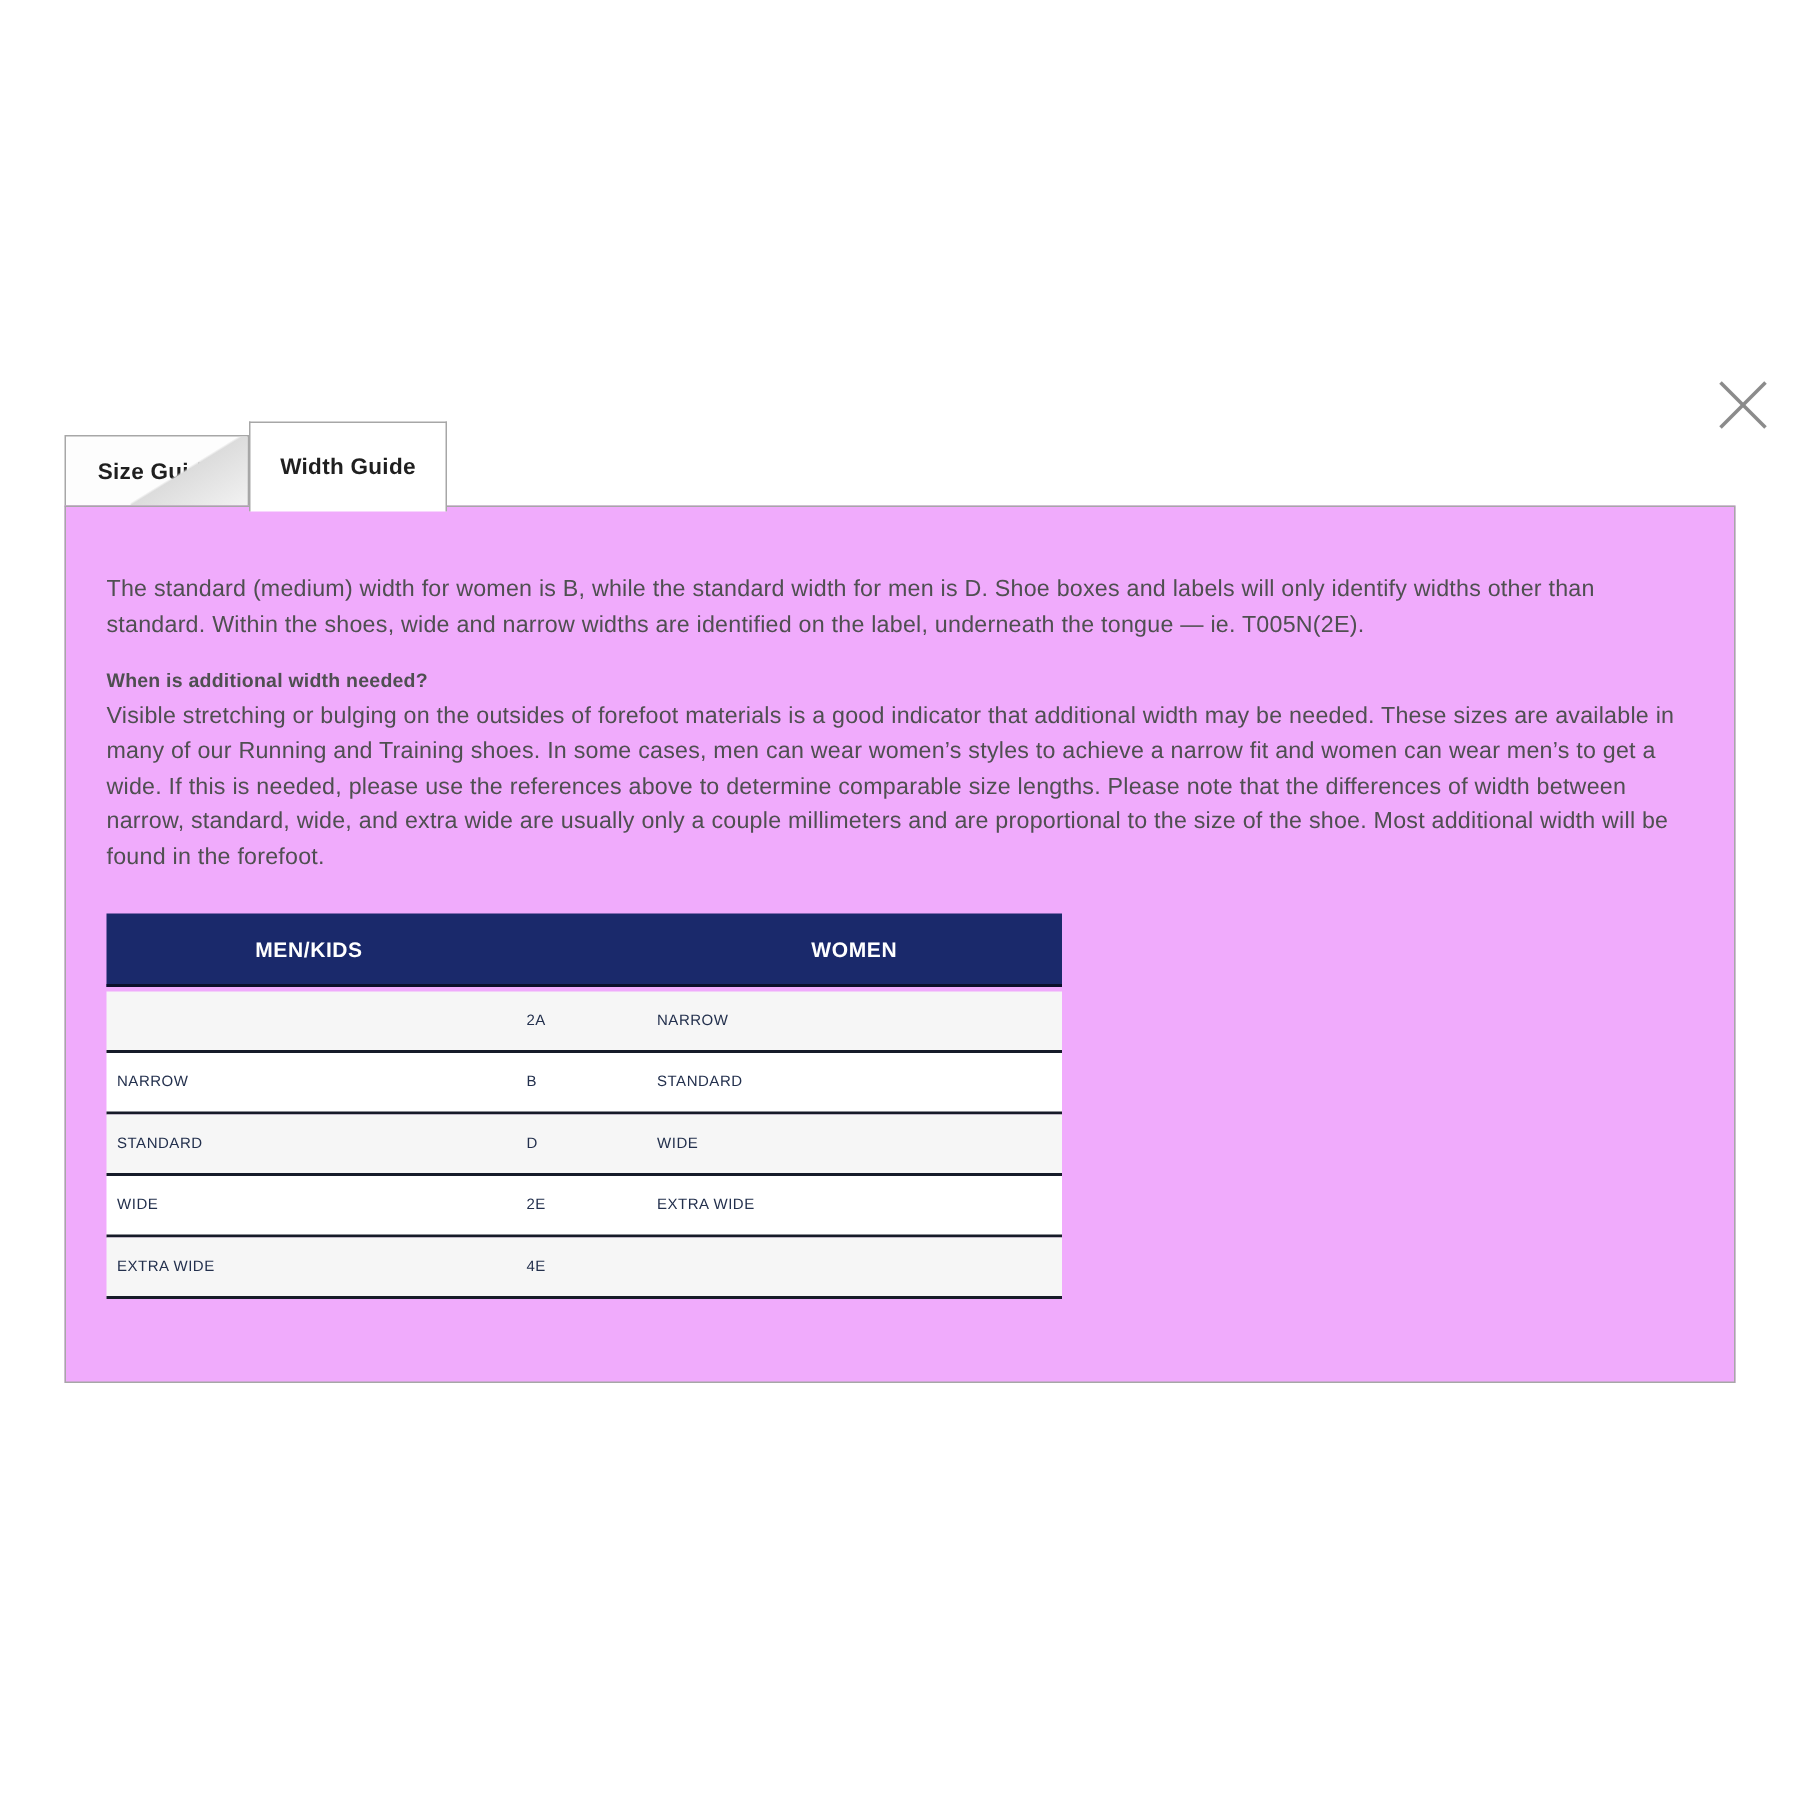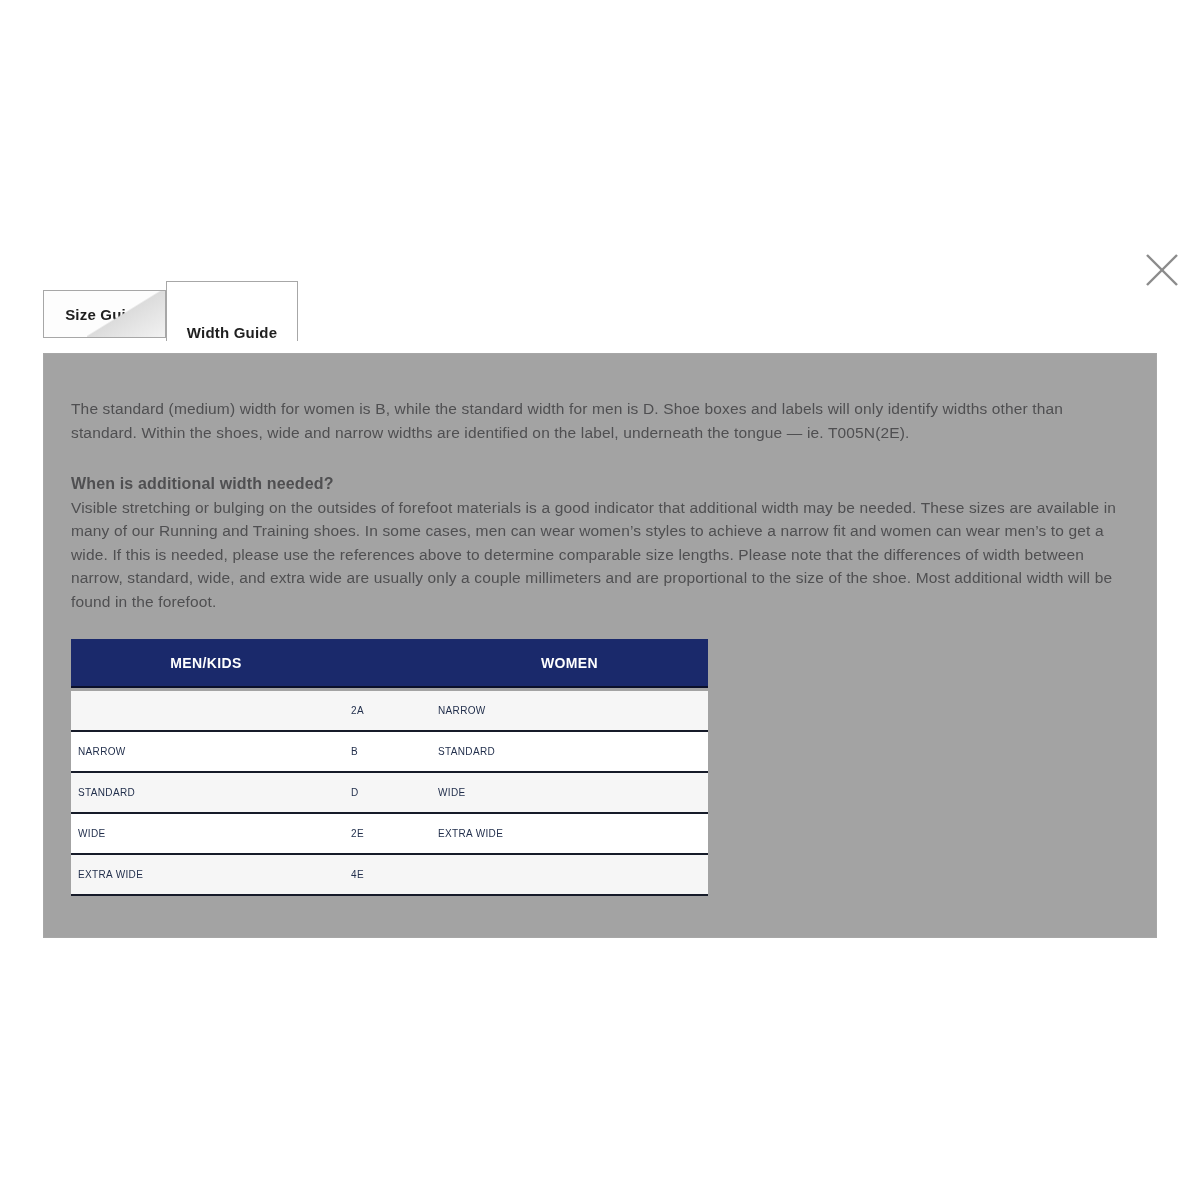--- a/index.html
+++ b/index.html
@@ -25,30 +25,30 @@
   
   .tab{position:absolute;display:flex;align-items:center;justify-content:center;
     font-size:15px;font-weight:700;color:#1f1f1f;letter-spacing:.2px;cursor:pointer;
     background:#ffffff;border:1px solid var(--border-gray);}
   .tab-inactive{left:43px;top:290px;width:123px;height:48px;z-index:1;
     background:#fdfdfd;overflow:hidden;}
   .tab-inactive::after{content:"";position:absolute;right:0;bottom:0;width:78px;height:48px;
     background:linear-gradient(to bottom right,rgba(255,255,255,0) 48%,#dcdcdc 50%,#f2f2f2 100%);
     pointer-events:none;}
   .tab-active{left:166px;top:281px;width:132px;height:60px;z-index:3;
-    border-bottom:none;background:#ffffff;align-items:flex-end;}
+    border-bottom:none;background:#ffffff;}
 
   
-  .panel{position:absolute;left:43px;top:353px;width:1114px;height:585px;
-    background:#a3a3a3;border:1px solid var(--border-gray);z-index:2;padding-left:32px;}
+  .panel{position:absolute;left:43px;top:337px;width:1114px;height:585px;
+    background:#f0abfc;border:1px solid var(--border-gray);z-index:2;padding-left:32px;}
   .panel-inner{position:absolute;left:27px;top:43px;width:1046px;}
 
   .copy{color:var(--body-text);font-size:15.5px;line-height:23.5px;letter-spacing:.15px;}
-  .section-heading{color:var(--body-text);font-size:16px;line-height:23.5px;
-    letter-spacing:.15px;font-weight:700;margin-top:28px;}
+  .section-heading{color:var(--body-text);font-size:13px;line-height:23.5px;
+    letter-spacing:.15px;font-weight:700;margin-top:14px;}
 
   
   .wtable{width:637px;margin-top:26px;}
   .wtable-header{display:flex;height:49px;background:var(--header-navy);
     border-bottom:2px solid var(--header-edge);margin-bottom:3px;}
   .wh-cell{display:flex;align-items:center;justify-content:center;
     color:#ffffff;font-size:14px;font-weight:700;letter-spacing:.4px;}
   .col-men{width:270px;}
   .col-code{width:90px;}
   .col-women{width:277px;}

